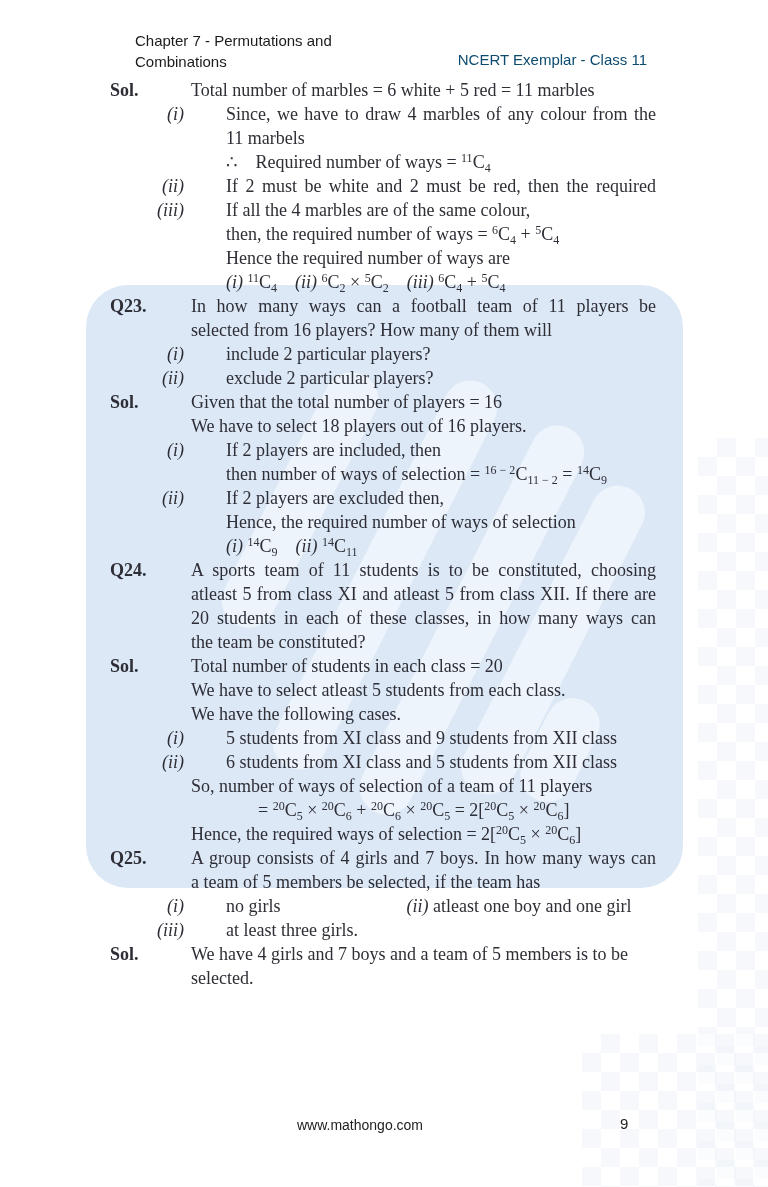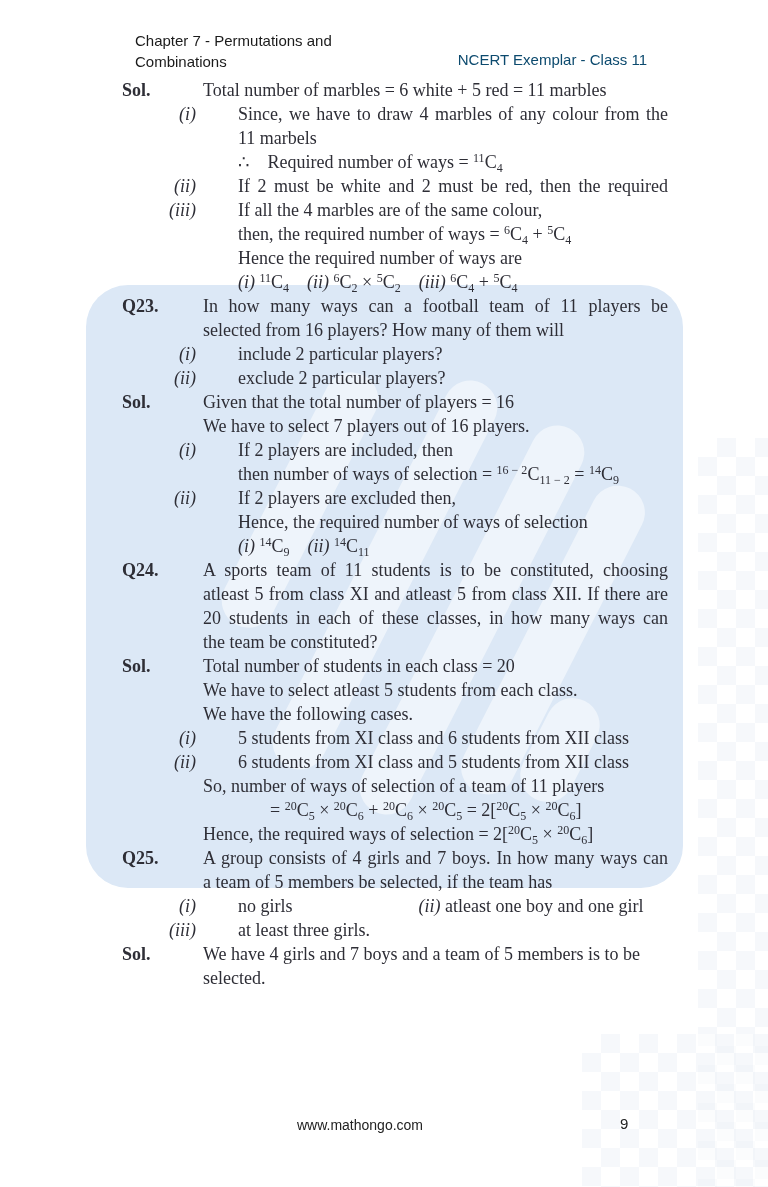--- a/index.html
+++ b/index.html
@@ -34,21 +34,21 @@
   .hdr-left{
     position:absolute;left:135px;top:30px;z-index:2;
     font-family:"Liberation Sans", sans-serif;font-size:15px;line-height:21px;color:#1b1b1b;
   }
   .hdr-right{
     position:absolute;right:121px;top:51px;z-index:2;
     font-family:"Liberation Sans", sans-serif;font-size:15px;color:#0c4a6e;
   }
   
   .content{
-    position:absolute;left:16px;top:78px;width:752px;z-index:2;
+    position:absolute;left:4px;top:78px;width:752px;z-index:2;
     padding:0 100px 0 106px;box-sizing:border-box;font-size:18px;
   }
   .row{display:flex;height:24px;}
   .lbl{flex:none;line-height:24px;}
   .lbl.b{font-weight:700;}
   .lbl.i{font-style:italic;}
   .ind1 .lbl{width:49px;}
   .ind2 .lbl{width:74px;text-align:right;padding-right:10px;box-sizing:content-box;}
   .ind3 .lbl{width:84px;}
   .txt{flex:1;line-height:24px;margin-left:32px;}
@@ -146,21 +146,21 @@
       <div class="row ind2">
         <span class="lbl i">(ii)</span>
         <span class="txt"><span>exclude 2 particular players?</span></span>
       </div>
       <div class="row ind1">
         <span class="lbl b">Sol.</span>
         <span class="txt"><span>Given that the total number of players = 16</span></span>
       </div>
       <div class="row ind1">
         <span class="lbl"></span>
-        <span class="txt"><span>We have to select 7 players out of 16 players.</span></span>
+        <span class="txt"><span>We have to select 18 players out of 16 players.</span></span>
       </div>
       <div class="row ind2">
         <span class="lbl i">(i)</span>
         <span class="txt"><span>If 2 players are included, then</span></span>
       </div>
       <div class="row ind3">
         <span class="lbl"></span>
         <span class="txt"><span>then number of ways of selection = </span><sup>16 − 2</sup><span>C</span><sub>11 − 2</sub><span> = </span><sup>14</sup><span>C</span><sub>9</sub></span>
       </div>
       <div class="row ind2">
@@ -198,21 +198,21 @@
       <div class="row ind1">
         <span class="lbl"></span>
         <span class="txt"><span>We have to select atleast 5 students from each class.</span></span>
       </div>
       <div class="row ind1">
         <span class="lbl"></span>
         <span class="txt"><span>We have the following cases.</span></span>
       </div>
       <div class="row ind2">
         <span class="lbl i">(i)</span>
-        <span class="txt"><span>5 students from XI class and 6 students from XII class</span></span>
+        <span class="txt"><span>5 students from XI class and 9 students from XII class</span></span>
       </div>
       <div class="row ind2">
         <span class="lbl i">(ii)</span>
         <span class="txt"><span>6 students from XI class and 5 students from XII class</span></span>
       </div>
       <div class="row ind1">
         <span class="lbl"></span>
         <span class="txt"><span>So, number of ways of selection of a team of 11 players</span></span>
       </div>
       <div class="row ind3 ctr">

